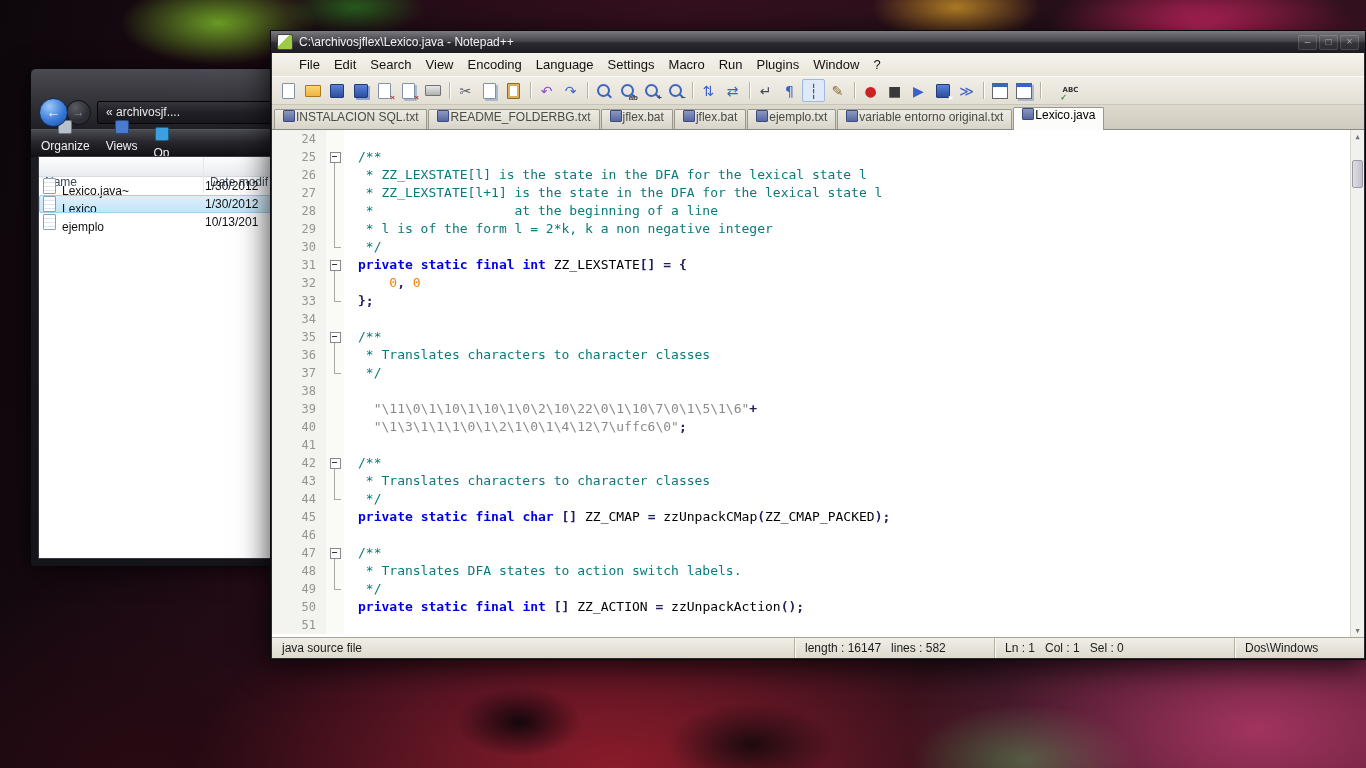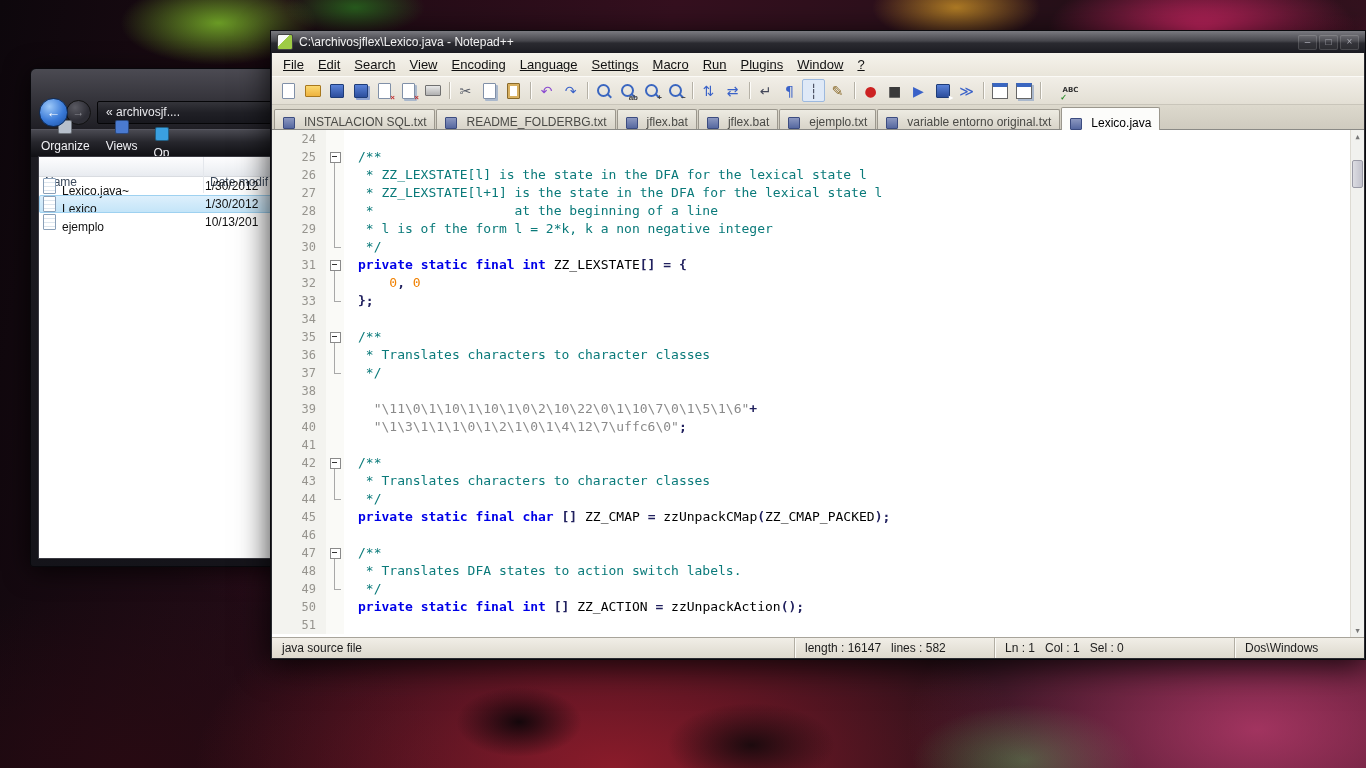--- a/index.html
+++ b/index.html
@@ -58,21 +58,21 @@
     border:1px solid #0a0a0e;box-sizing:border-box;box-shadow:0 6px 30px rgba(0,0,0,.8);}
   .npp-title{height:22px;display:flex;align-items:center;gap:6px;padding:0 6px;
     background:linear-gradient(#7a7a80,#46464c 45%,#2a2a30 55%,#1c1c22);color:#f2f2f2;font-size:12px;}
   .npp-logo{width:14px;height:14px;border-radius:2px;flex:0 0 auto;
     background:linear-gradient(135deg,#f8f8f8 40%,#9ecb45 42%);border:1px solid #444;}
   .t-text{flex:1;white-space:nowrap;overflow:hidden;}
   .win-ctrl{width:17px;height:13px;display:flex;align-items:center;justify-content:center;margin-left:2px;
     color:#a8a8b0;font-size:10px;line-height:1;border:1px solid rgba(255,255,255,.14);border-radius:2px;background:rgba(255,255,255,.05);}
   .npp-body{position:absolute;left:1px;right:1px;top:22px;bottom:1px;display:flex;flex-direction:column;}
   .npp-menubar{height:23px;flex:0 0 auto;background:linear-gradient(#f6f3ec,#e9e5da);
-    display:flex;align-items:center;padding-left:4px;font-size:13px;color:#111;text-decoration:underline;}
+    display:flex;align-items:center;padding-left:20px;font-size:13px;color:#111;}
   .menu-item{padding:3px 7px;border-radius:2px;}
   .npp-toolbar{height:27px;flex:0 0 auto;background:linear-gradient(#f1eee7,#e3dfd4);
     display:flex;align-items:center;padding-left:5px;border-top:1px solid #fbfaf6;border-bottom:1px solid #c9c5ba;}
   .tb-icon{width:21px;height:21px;display:flex;align-items:center;justify-content:center;position:relative;
     border:1px solid transparent;border-radius:2px;margin-right:1px;flex:0 0 auto;}
   .tb-icon.pressed{background:#dfe9f7;border-color:#9db9de;}
   .tb-glyph{font-size:14px;line-height:1;font-family:"DejaVu Sans",sans-serif;}
   .tb-glyph.small{font-size:7px;font-weight:bold;margin-left:28px;}
   .tb-mark{position:absolute;right:0;bottom:-1px;font-size:8px;font-weight:bold;line-height:1;}
   .tb-sep{width:1px;height:17px;background:#b5b1a6;box-shadow:1px 0 0 #fdfcf9;margin:0 4px;flex:0 0 auto;}
@@ -83,21 +83,21 @@
   .shape-folder{width:14px;height:10px;background:linear-gradient(#fbd870,#eeb33e);border:1px solid #a8781e;border-radius:1px;}
   .shape-disk{width:12px;height:12px;background:linear-gradient(#5a82d8,#2c4e9c);border:1px solid #1e3c78;border-radius:1px;}
   .shape-printer{width:14px;height:9px;background:linear-gradient(#e8e8e8,#b0b0b0);border:1px solid #707070;border-radius:1px;}
   .shape-lens{width:9px;height:9px;border:2px solid #3a66c0;border-radius:50%;position:relative;}
   .shape-lens::after{content:"";position:absolute;width:5px;height:2px;background:#3a66c0;transform:rotate(45deg);right:-4px;bottom:-2px;}
   .shape-clipboard{width:11px;height:14px;border:1px solid #8a6a2a;border-radius:1px;
     background:linear-gradient(#fff,#fff) center/7px 10px no-repeat,#d8b060;}
   .shape-panel{width:14px;height:11px;background:#fff;border:1px solid #666;border-top:4px solid #3a66c0;}
   .npp-tabbar{height:24px;flex:0 0 auto;background:linear-gradient(#ddd9cd,#cfcbbf);
     display:flex;align-items:flex-end;padding-left:2px;border-bottom:1px solid #8a8a86;}
-  .tab{height:20px;display:flex;align-items:flex-end;gap:9px;padding:0 8px;margin-right:1px;
+  .tab{height:20px;display:flex;align-items:flex-start;gap:1px;padding:0 8px;margin-right:1px;
     background:linear-gradient(#edebe2,#d8d4c9);border:1px solid #9b978d;border-bottom:none;
     border-radius:2px 2px 0 0;font-size:12px;color:#4a4a46;white-space:nowrap;box-sizing:border-box;}
   .tab.active{height:23px;background:#fcfcfa;color:#000;position:relative;z-index:2;margin-bottom:-1px;}
   .tab-icon{width:10px;height:10px;border-radius:1px;flex:0 0 auto;
     background:linear-gradient(#8c98c0,#5668a0);border:1px solid #3c4c80;}
   .npp-editor{flex:1;position:relative;background:#fff;overflow:hidden;
     font-family:"DejaVu Sans Mono","Liberation Mono",monospace;}
   .code-line{display:flex;height:18px;line-height:18px;}
   .ln{width:54px;box-sizing:border-box;text-align:right;padding-right:10px;background:#f3f3ef;
     color:#96948e;font-size:12px;flex:0 0 auto;}

